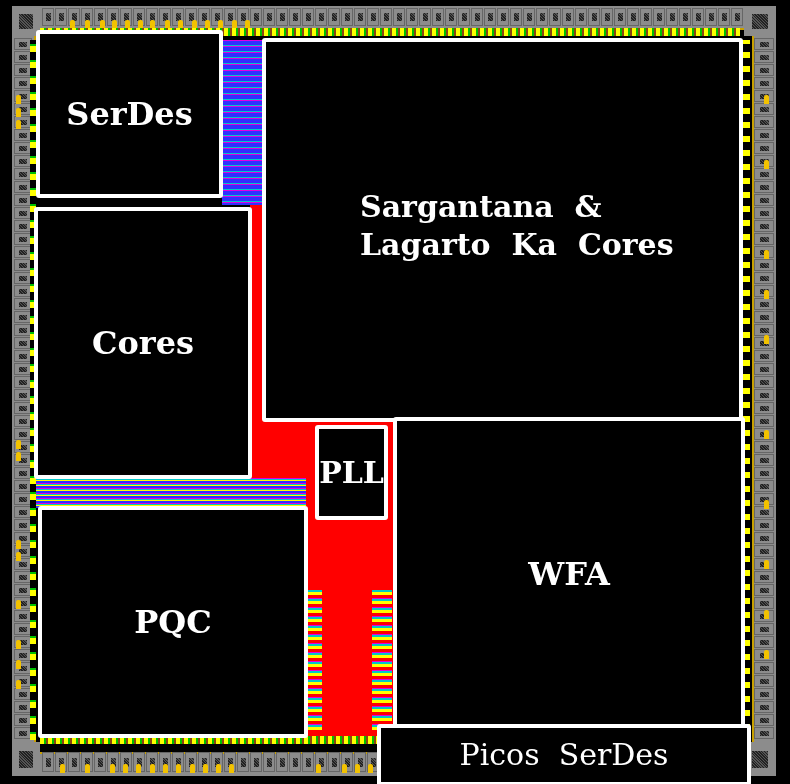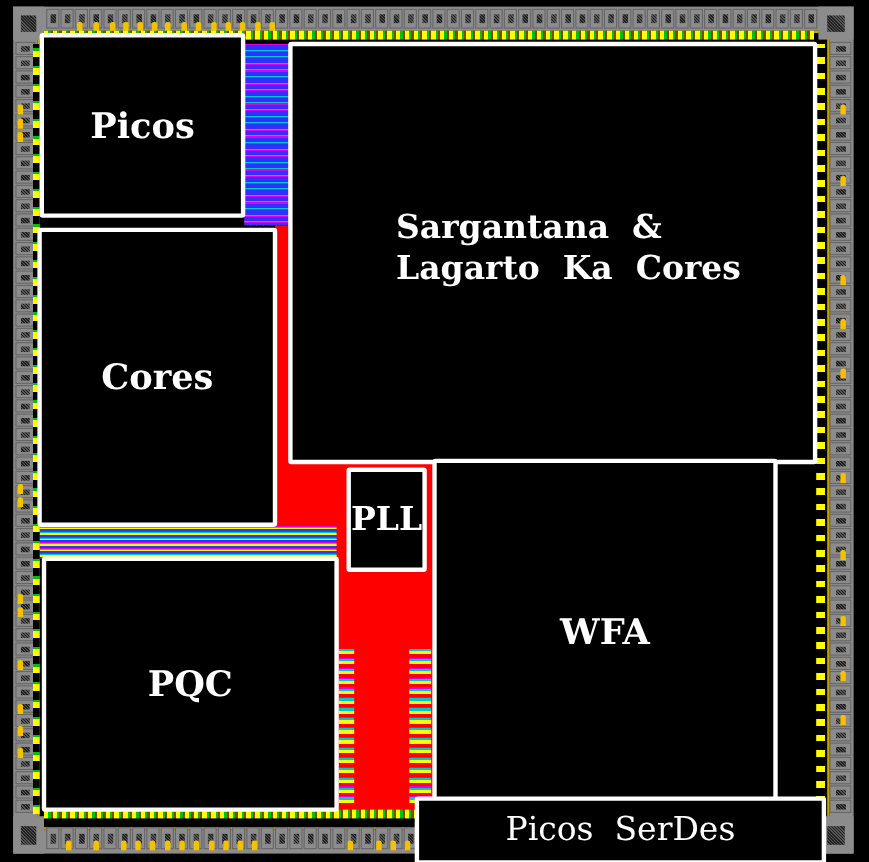--- a/index.html
+++ b/index.html
@@ -310,33 +310,33 @@
 <div class="route" style="left:40px;top:736px;width:340px;height:8px;
      background:repeating-linear-gradient(90deg,#ffff00 0 4px,#00c000 4px 6px,#8b4513 6px 8px);"></div>
 <div class="route" style="left:40px;top:28px;width:700px;height:8px;
      background:repeating-linear-gradient(90deg,#ffff00 0 4px,#00c000 4px 6px,#8b4513 6px 8px);"></div>
 <div class="route" style="left:742px;top:40px;width:8px;height:690px;
      background:repeating-linear-gradient(0deg,#ffff00 0 6px,#000 6px 14px);"></div>
 <div class="route" style="left:30px;top:40px;width:6px;height:700px;
      background:repeating-linear-gradient(0deg,#ffff00 0 6px,#00c000 6px 8px,#000 8px 16px);"></div>
 
 <div class="block" style="left:36px;top:30px;width:187px;height:168px;font-size:32px;">
-  <span class="lbl">Picos</span>
+  <span class="lbl">SerDes</span>
 </div>
 <div class="block" style="left:34px;top:207px;width:218px;height:272px;font-size:32px;">
   <span class="lbl">Cores</span>
 </div>
 <div class="block" style="left:262px;top:38px;width:481px;height:384px;font-size:30px;align-items:flex-start;justify-content:flex-start;padding:146px 0 0 94px;">
   <span class="lbl">Sargantana  &amp;
 Lagarto  Ka  Cores</span>
 </div>
 <div class="block" style="left:315px;top:425px;width:73px;height:95px;font-size:30px;">
   <span class="lbl">PLL</span>
 </div>
-<div class="block" style="left:393px;top:417px;width:314px;height:313px;font-size:32px;">
+<div class="block" style="left:393px;top:417px;width:352px;height:313px;font-size:32px;">
   <span class="lbl">WFA</span>
 </div>
 <div class="block" style="left:38px;top:506px;width:270px;height:232px;font-size:32px;">
   <span class="lbl">PQC</span>
 </div>
 <div class="block" style="left:377px;top:724px;width:374px;height:62px;font-size:30px;font-weight:normal;">
   <span class="lbl">Picos  SerDes</span>
 </div>
 
 </body></html>

